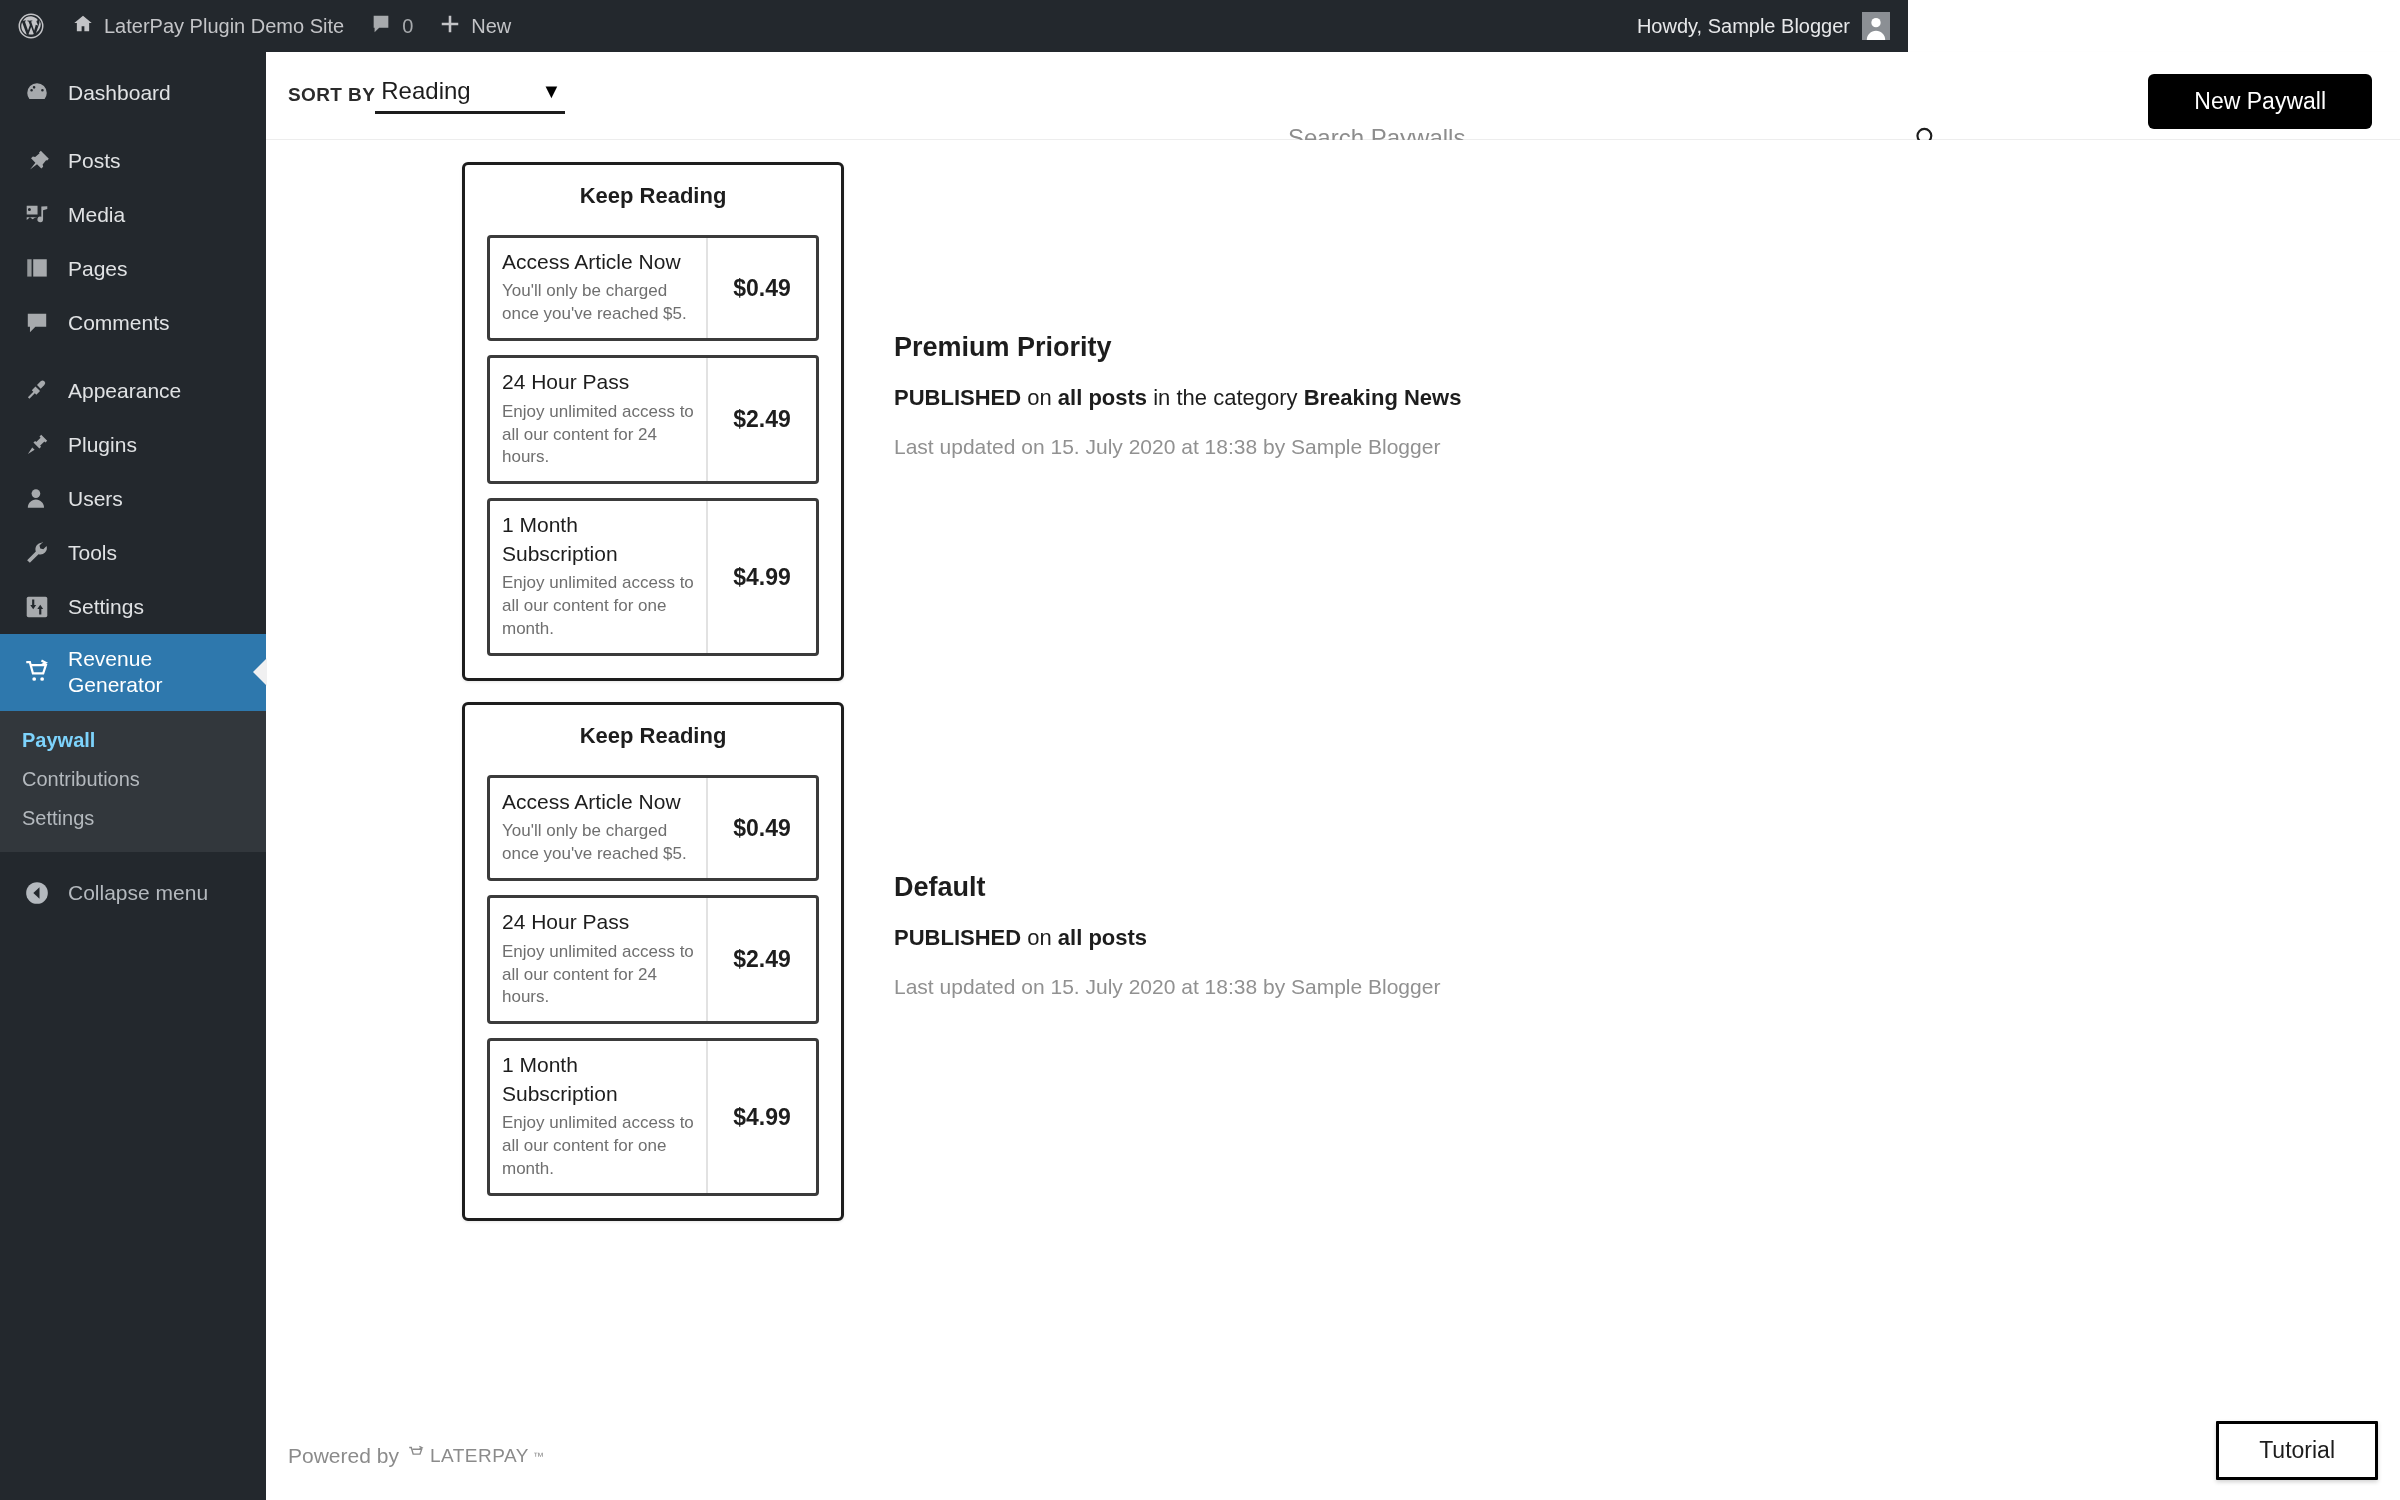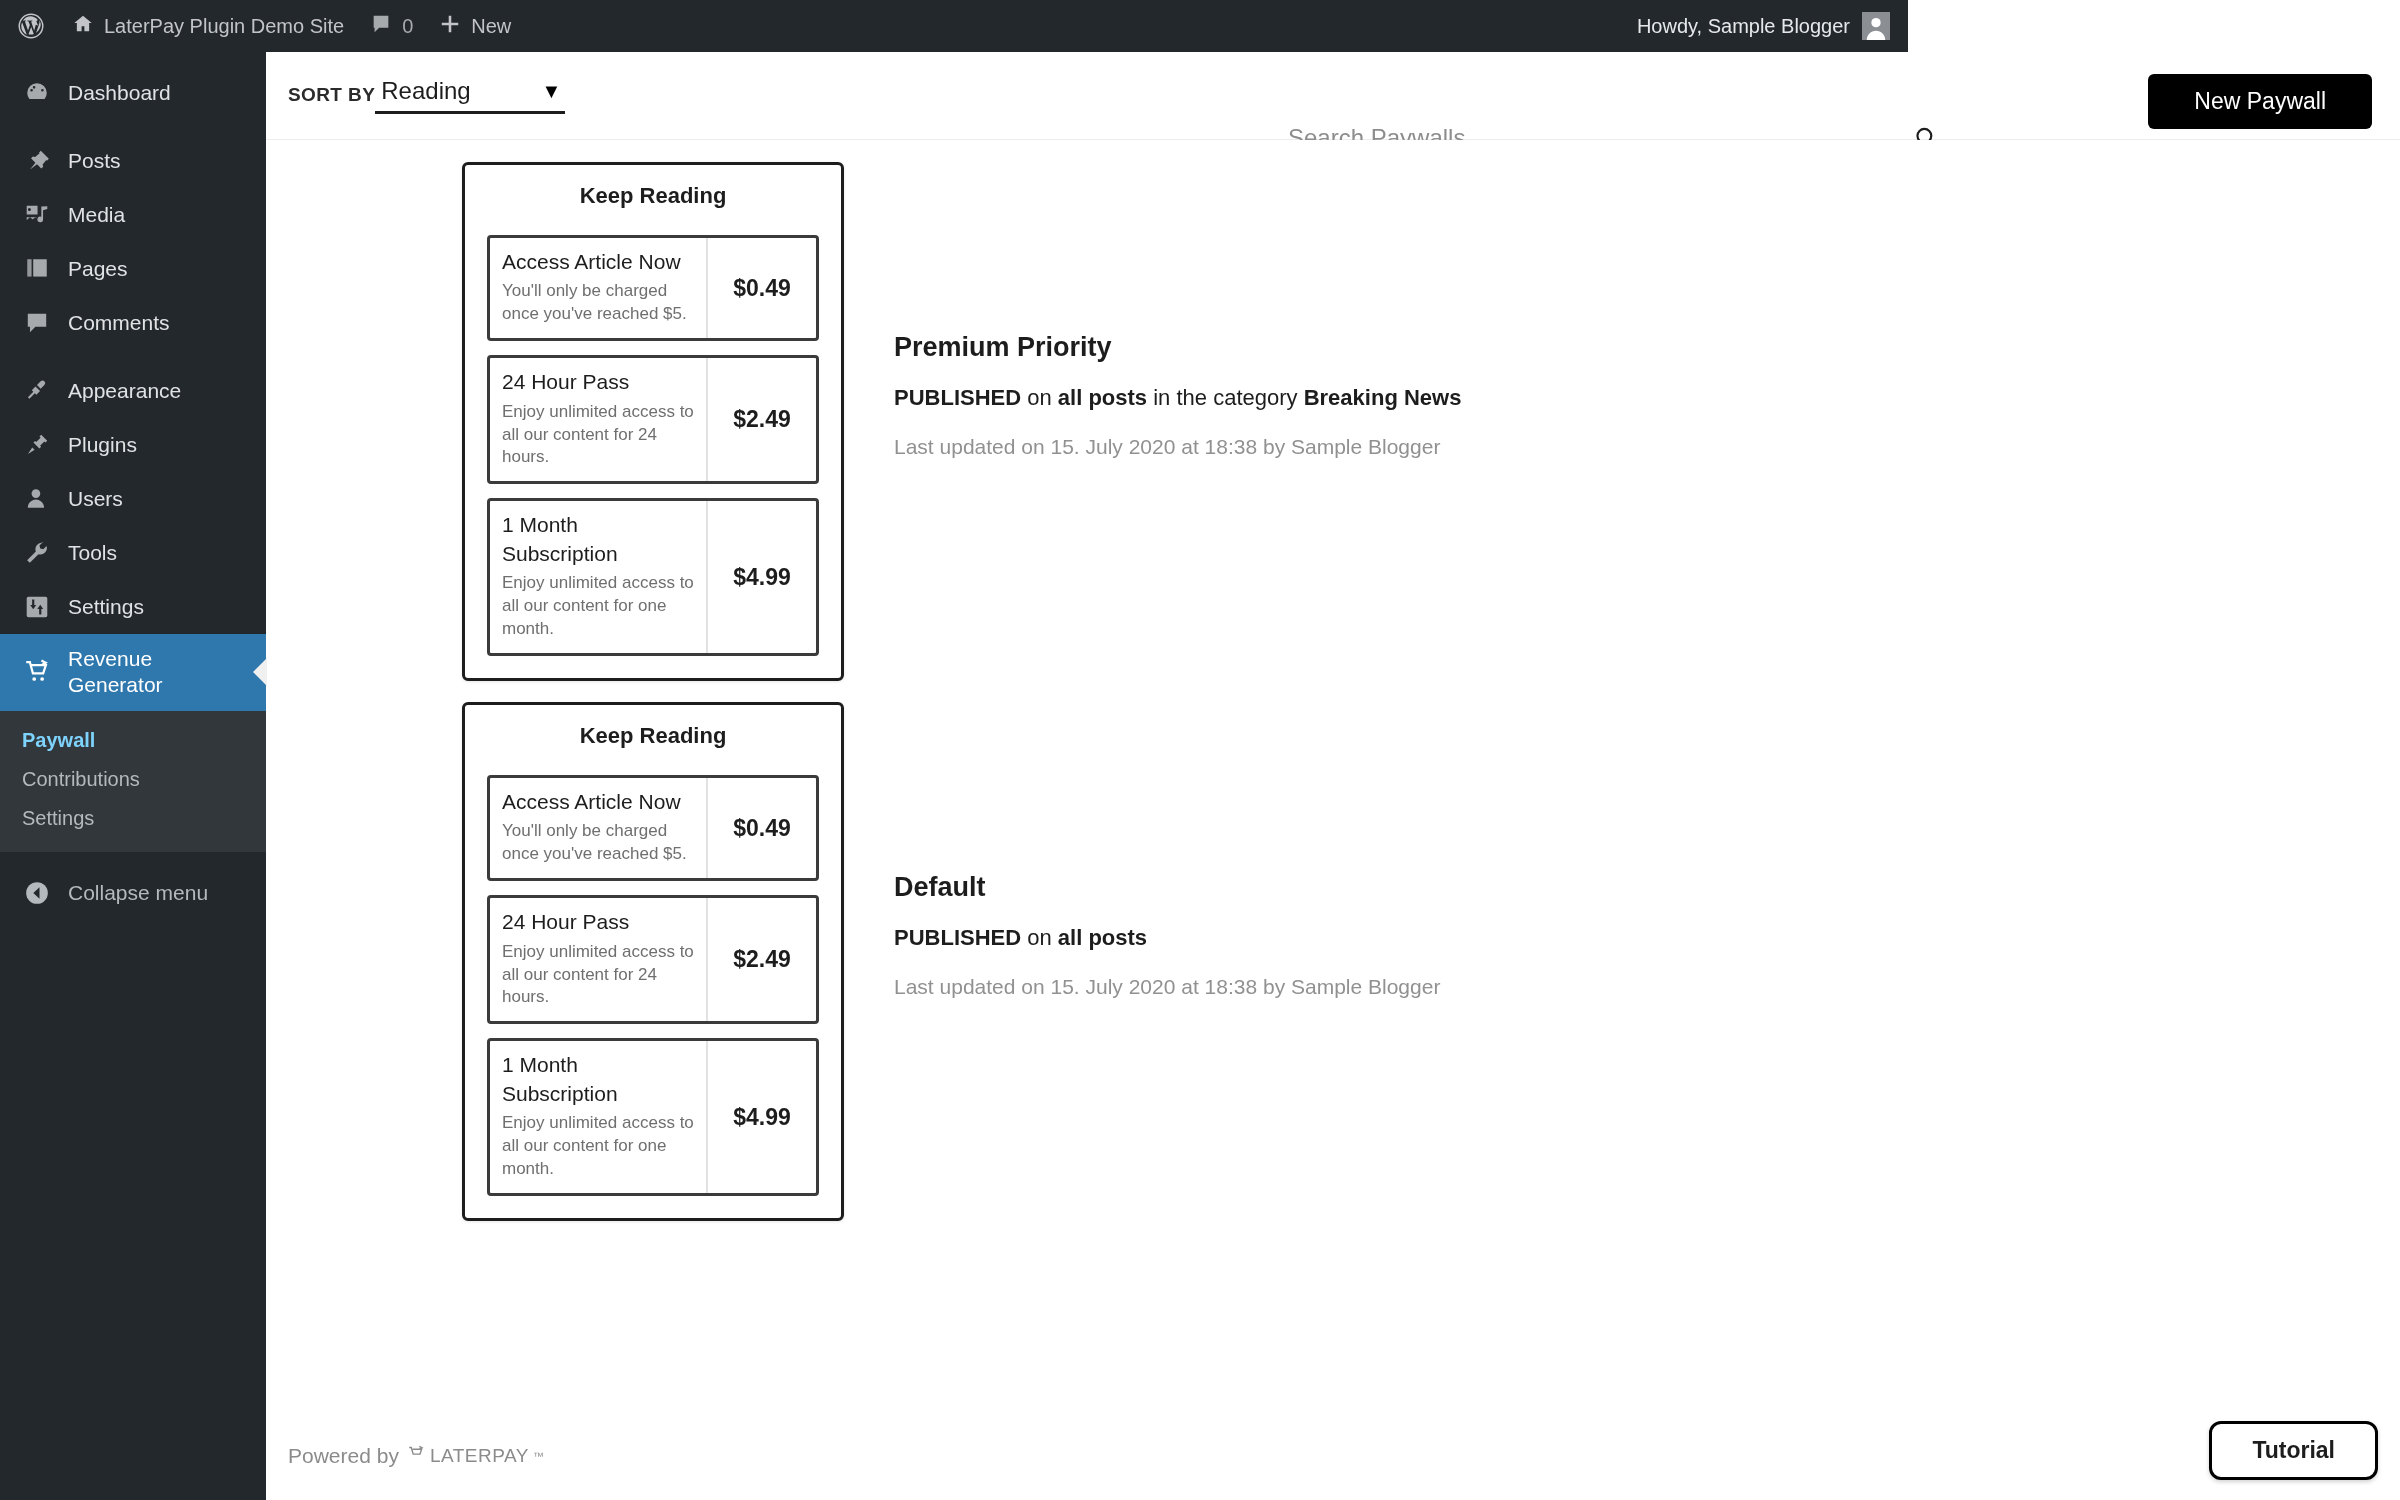--- a/index.html
+++ b/index.html
@@ -223,23 +223,23 @@
     display: flex; align-items: center; gap: 8px;
     color: #8b8b8b; font-size: 21px;
   }
   .lp-logo { display: flex; align-items: center; gap: 4px; color: #8b8b8b; }
   .lp-word { font-size: 19px; letter-spacing: 0.5px; }
   .lp-tm { font-size: 11px; vertical-align: super; }
 
   .tutorial-btn {
     position: absolute; right: 22px; bottom: 20px;
     background: #ffffff; color: #1d1d1d;
-    border: 3px solid #000000; border-radius: 12px;
+    border: 3px solid #000000; border-radius: 1px;
     font-family: "Liberation Sans", sans-serif;
-    font-size: 23px; font-weight: bold;
+    font-size: 23px; font-weight: normal;
     padding: 13px 40px;
     cursor: pointer;
     box-shadow: 0 2px 4px rgba(0,0,0,0.18);
   }
 </style>
 </head>
 <body>
 
 <div id="adminbar">
 

